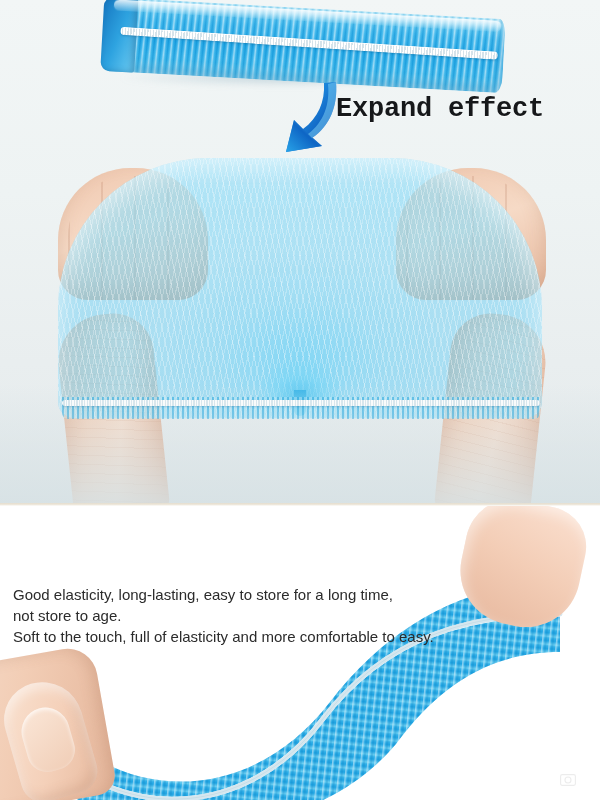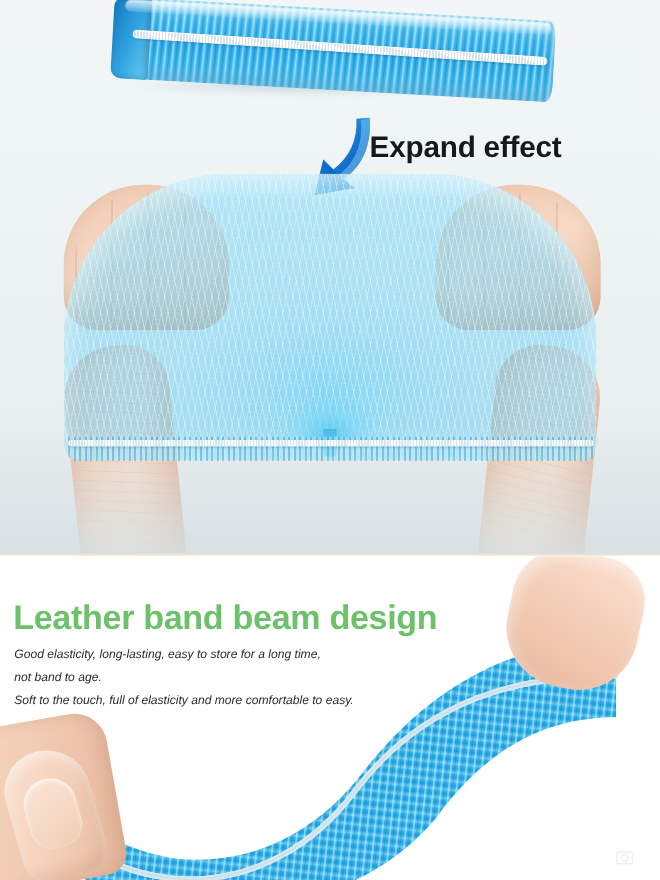--- a/index.html
+++ b/index.html
@@ -89,22 +89,22 @@
     position: absolute;
     left: 120px; top: 70px;
     width: 330px; height: 16px;
     background: radial-gradient(ellipse at center, rgba(120,160,180,0.40) 0%, rgba(120,160,180,0) 72%);
     filter: blur(3px);
   }
 
   
   .expand-row {
     position: absolute;
-    left: 278px; top: 105px;
-    width: 280px; height: 78px;
+    left: 278px; top: 80px;
+    width: 280px; height: 78px; font-family: Liberation Mono, monospace;
   }
   .arrow-wrap { position: absolute; left: 0; top: 0; width: 66px; height: 78px; }
   .expand-label {
     position: absolute;
     left: 58px; top: 14px;
     font-size: 27px;
     font-weight: bold;
     color: #16181a;
     letter-spacing: -0.2px;
     white-space: nowrap;
@@ -248,25 +248,24 @@
     white-space: nowrap;
     z-index: 5;
   }
   .feature-lines {
     position: absolute;
     left: 13px; top: 586px;
     z-index: 5;
   }
   .feature-lines p {
     margin: 0 0 3px 0;
-    font-size: 11px;
+    font-size: 15px;
     line-height: 18px;
     color: #2b2b2b;
     white-space: nowrap;
-    font-style: italic;
   }
 
   
   .band-scene { position: absolute; left: 0; top: 0; width: 600px; height: 294px; }
 
   .grip-hand {
     position: absolute;
     left: -44px; top: 150px;
     width: 150px; height: 150px;
     border-radius: 58px 30px 20px 20px;
@@ -399,21 +398,20 @@
       <div class="thumb"></div>
       <div class="pinch-hand"></div>
 
       <svg class="watermark" viewBox="0 0 16 16" xmlns="http://www.w3.org/2000/svg">
         <rect x="0.6" y="2.6" width="14.8" height="10.8" rx="1.6" fill="none" stroke="#c9c9c9" stroke-width="1.1"></rect>
         <circle cx="8" cy="8" r="3" fill="none" stroke="#c9c9c9" stroke-width="1.1"></circle>
       </svg>
     </div>
   </div>
 
-  <div class="feature-heading">Leather band beam design</div>
 
   <div class="feature-lines">
     <p>Good elasticity, long-lasting, easy to store for a long time,</p>
-    <p>not band to age.</p>
+    <p>not store to age.</p>
     <p>Soft to the touch, full of elasticity and more comfortable to easy.</p>
   </div>
 
 </div>
 
 </body></html>

